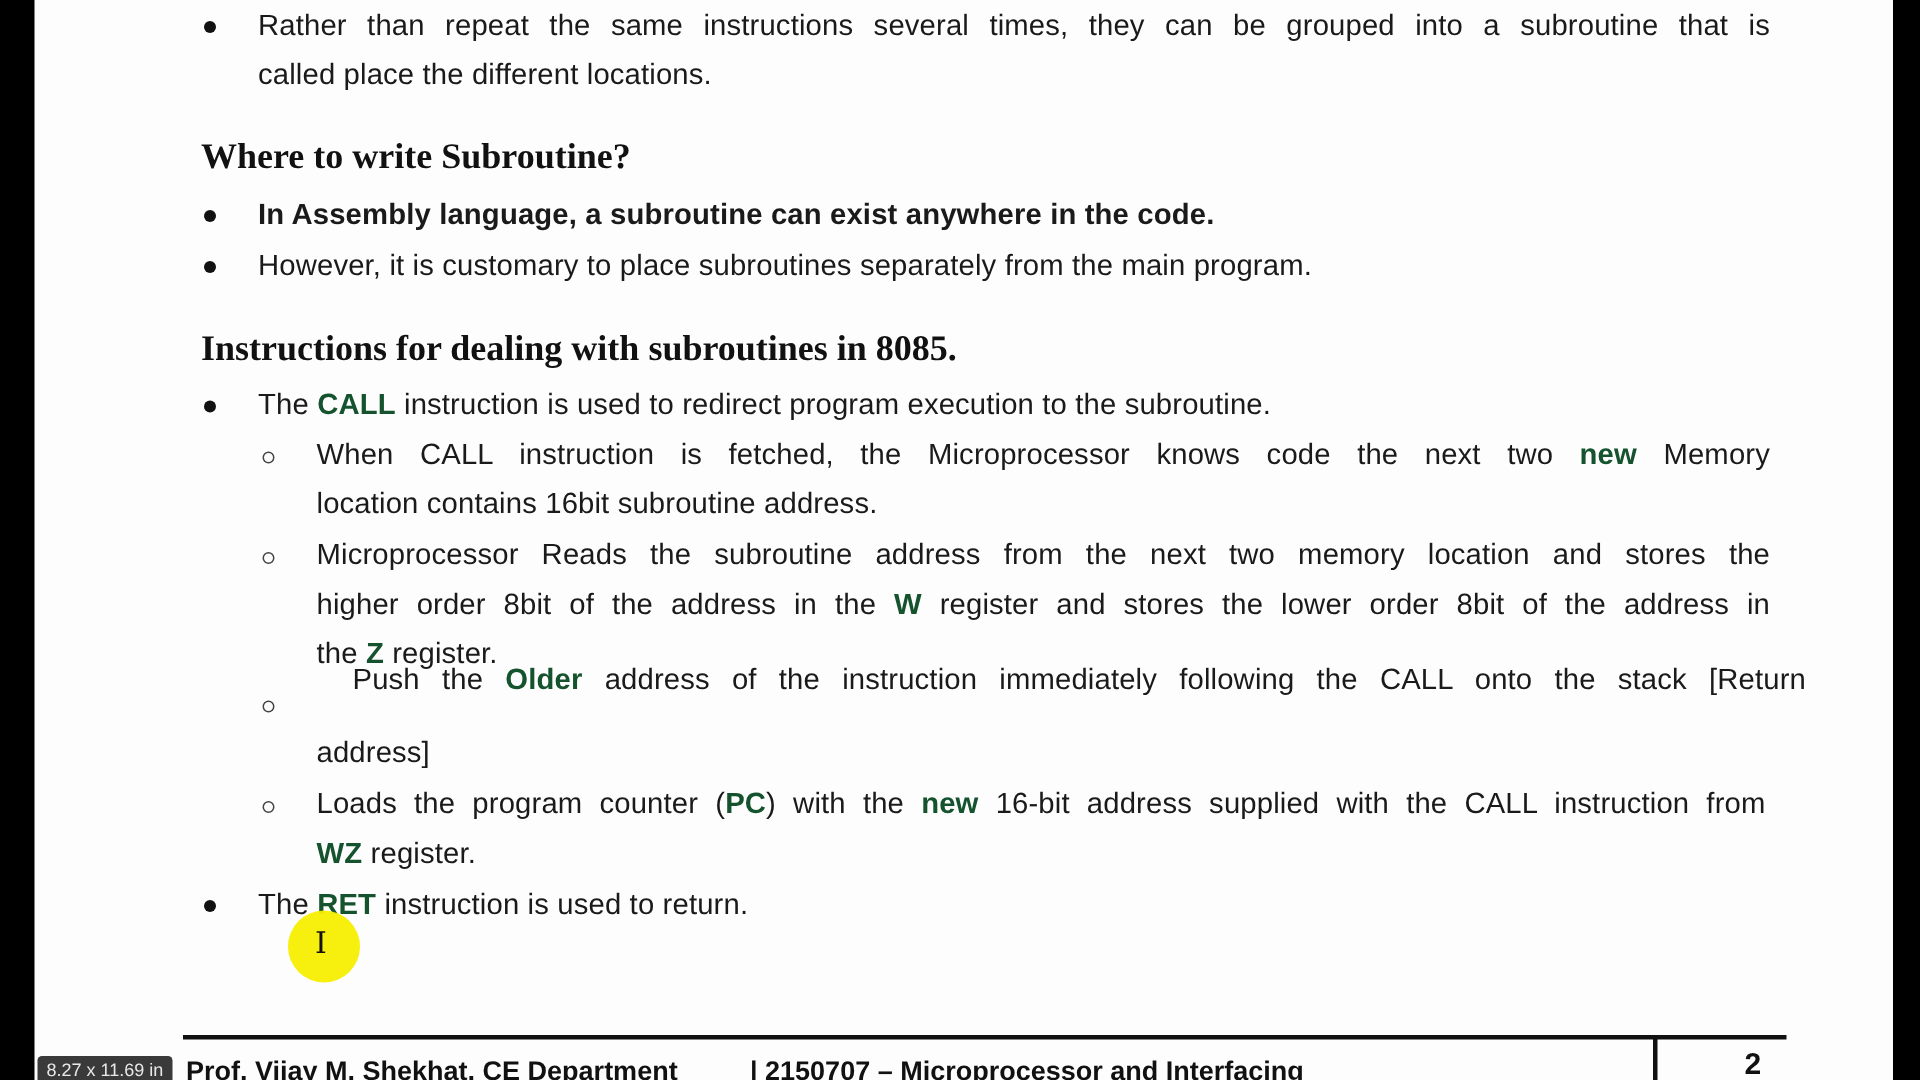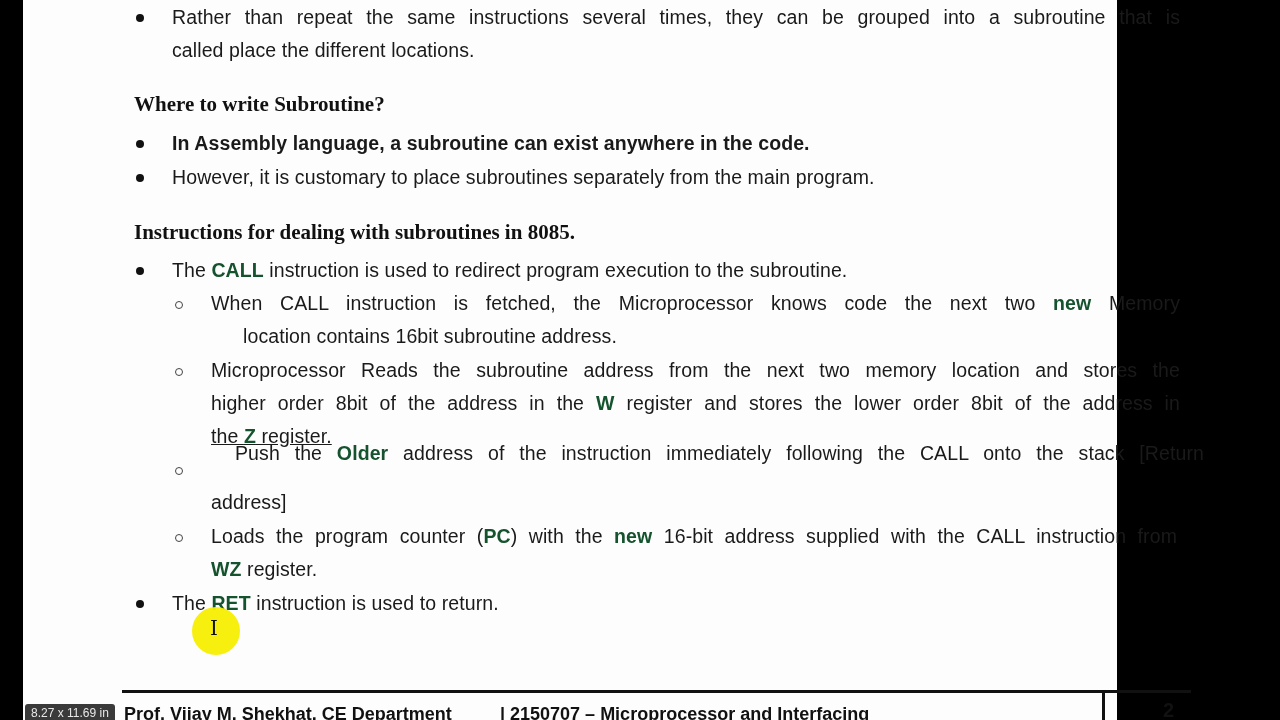--- a/index.html
+++ b/index.html
@@ -1,21 +1,21 @@
 <!DOCTYPE html>
 <html><head>
 <meta charset="utf-8">
 <style>
   html, body { margin:0; padding:0; }
   body { width:1280px; height:720px; background:#000; position:relative; overflow:hidden; }
-  .page { position:absolute; left:23px; top:0; width:1094px; height:720px; background:#fdfdfd; }
+  .page { position:absolute; left:23px; top:0; width:1239px; height:720px; background:#fdfdfd; }
   .content { position:absolute; left:0; top:0; width:1233px; }
   .line { position:absolute; font-family:"Liberation Sans", sans-serif; font-size:19.5px; color:#1a1a1a; white-space:nowrap; letter-spacing:0.1px; }
   .just { text-align:justify; text-align-last:justify; white-space:normal; }
-  .heading { position:absolute; font-family:"Liberation Serif", serif; font-weight:bold; font-size:21px; color:#111; white-space:nowrap; }
+  .heading { position:absolute; font-family:"Liberation Serif", serif; font-weight:bold; font-size:24px; color:#111; white-space:nowrap; }
   .bullet { position:absolute; width:8px; height:8px; border-radius:50%; background:#111; }
   .circle { position:absolute; width:8px; height:8px; border-radius:50%; border:1.3px solid #444; box-sizing:border-box; }
   b { font-weight:bold; color:#14532d; }
   .footer-rule { position:absolute; left:99px; top:690px; width:1069px; height:3px; background:#111; }
   .footer-vdiv { position:absolute; left:1079px; top:692px; width:3px; height:28px; background:#111; }
   .footer-text { position:absolute; top:704px; font-family:"Liberation Sans", sans-serif; font-size:18px; font-weight:bold; color:#111; white-space:nowrap; }
   .page-num { position:absolute; left:1140px; top:699px; font-family:"Liberation Sans", sans-serif; font-size:20px; font-weight:bold; color:#111; }
   .size-badge { position:absolute; left:25px; top:704px; height:18px; padding:0 6px; background:#3a3a3a; color:#e8e8e8; font-family:"Liberation Sans", sans-serif; font-size:12px; line-height:18px; border-radius:3px 3px 0 0; }
   .cursor-halo { position:absolute; left:192px; top:607px; width:48px; height:48px; border-radius:50%; background:#f7ee00; opacity:0.95; }
   .cursor-ibeam { position:absolute; left:210px; top:618px; font-family:"DejaVu Serif", serif; font-size:20px; color:#111; line-height:1; }
@@ -40,28 +40,28 @@
 
     <div class="bullet" style="left:113px;top:267px;"></div>
     <div class="line" style="left:149px;top:259px;">
       <span>The </span><b>CALL</b><span> instruction is used to redirect program execution to the subroutine.</span>
     </div>
 
     <div class="circle" style="left:152px;top:301px;"></div>
     <div class="line just" style="left:188px;top:292px;width:969px;">
       <span>When CALL instruction is fetched, the Microprocessor knows code the next two </span><b>new</b><span> Memory</span>
     </div>
-    <div class="line" style="left:188px;top:325px;margin-left:32px;">location contains 16bit subroutine address.</div>
+    <div class="line" style="left:188px;top:325px;">location contains 16bit subroutine address.</div>
 
     <div class="circle" style="left:152px;top:368px;"></div>
     <div class="line just" style="left:188px;top:359px;width:969px;">Microprocessor Reads the subroutine address from the next two memory location and stores the</div>
     <div class="line just" style="left:188px;top:392px;width:969px;">
       <span>higher order 8bit of the address in the </span><b>W</b><span> register and stores the lower order 8bit of the address in</span>
     </div>
-    <div class="line" style="left:188px;top:425px;text-decoration:underline;">
+    <div class="line" style="left:188px;top:425px;">
       <span>the </span><b>Z</b><span> register.</span>
     </div>
 
     <div class="circle" style="left:152px;top:467px;"></div>
     <div class="line just" style="left:188px;top:442px;width:969px;margin-left:24px;">
       <span>Push the </span><b>Older</b><span> address of the instruction immediately following the CALL onto the stack [Return</span>
     </div>
     <div class="line" style="left:188px;top:491px;">address]</div>
 
     <div class="circle" style="left:152px;top:534px;"></div>

